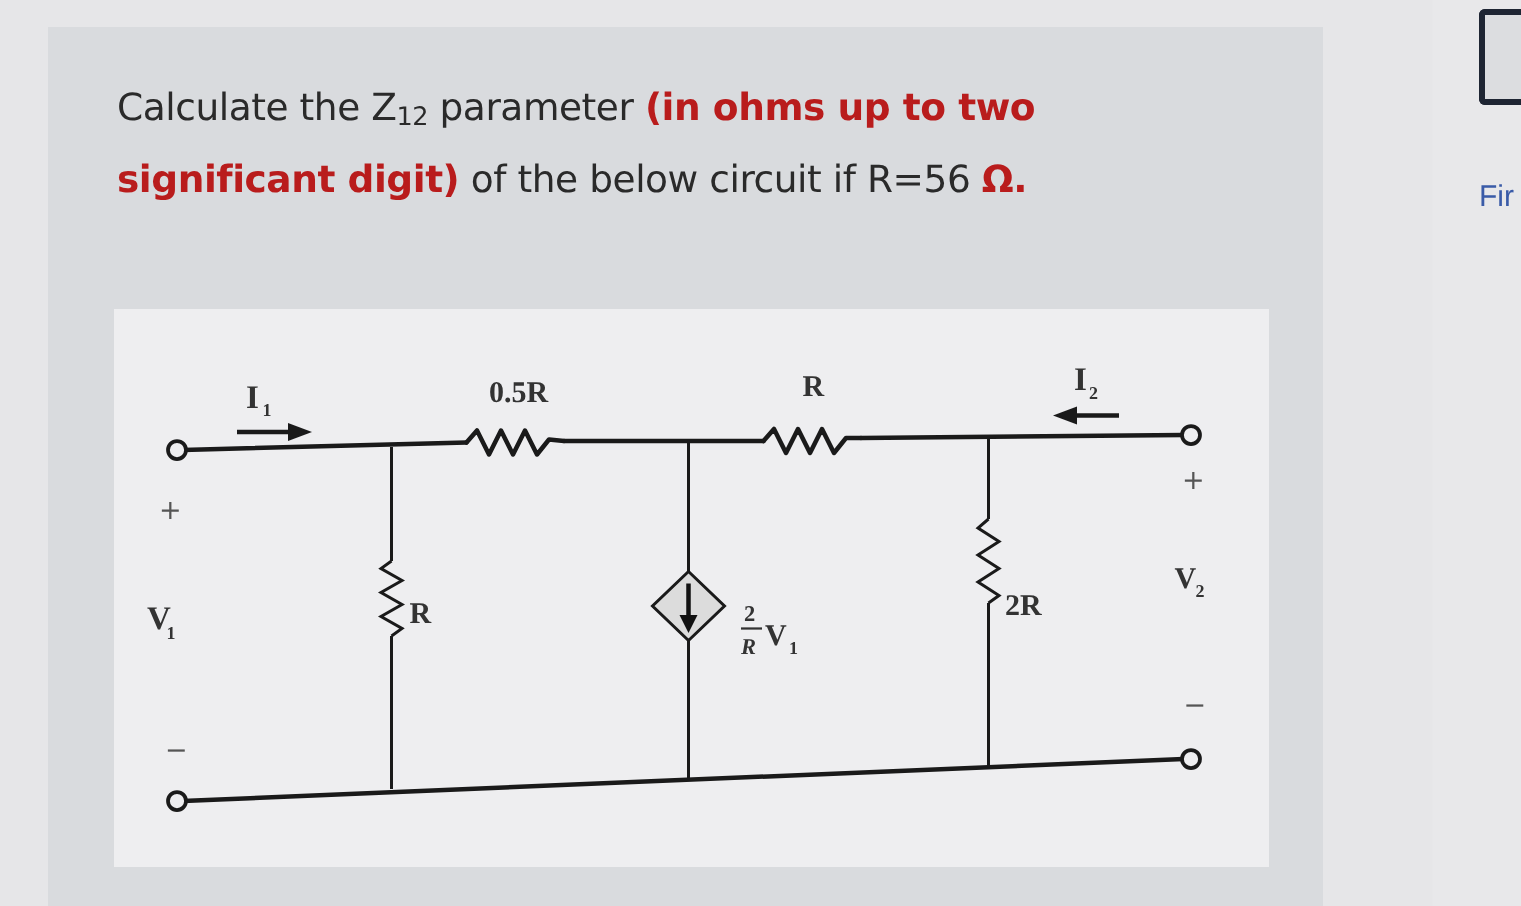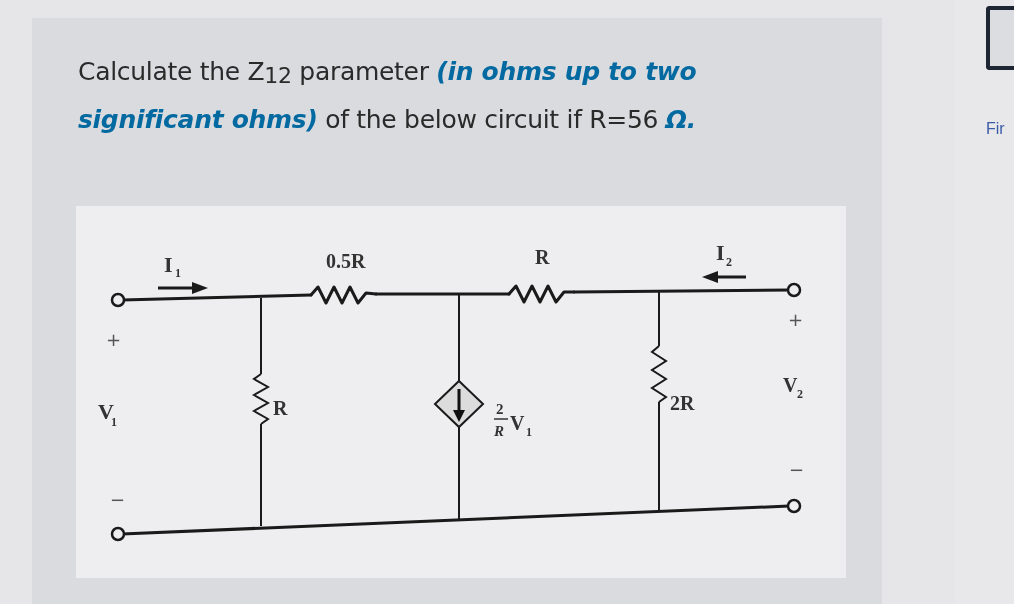--- a/index.html
+++ b/index.html
@@ -10,51 +10,51 @@
     }
     .question-panel {
       position: absolute; left: 32px; top: 18px; width: 850px; height: 600px;
       background: #d9dbde;
     }
     .question-text {
       position: absolute; left: 78px; top: 48px; width: 720px;
       font-size: 25px; line-height: 48px; color: #2a2a2a;
       letter-spacing: -0.3px;
     }
-    .question-text b { font-weight: bold; color: #0369a1; font-style: italic; }
-    .question-text sub { font-size: 22px; vertical-align: -3px; line-height: 0; }
+    .question-text b { font-weight: bold; color: #b91c1c; }
+    .question-text sub { font-size: 17px; vertical-align: -3px; line-height: 0; }
     .circuit-figure {
       position: absolute; left: 76px; top: 206px; width: 770px; height: 372px;
       background: #eeeef0;
     }
     .circuit-figure svg { position: absolute; left: 0; top: 0; }
     .side-column {
       position: absolute; left: 955px; top: 0; width: 60px; height: 604px;
       background: #e8e8ea;
     }
     .answer-box {
       position: absolute; left: 986px; top: 6px; width: 40px; height: 64px;
       border: 4px solid #1e2533; border-right: none; border-radius: 4px 0 0 4px;
       background: #dcdde0; box-sizing: border-box;
       font-size: 20px; color: #1e2533; padding-left: 22px; line-height: 28px;
     }
     .find-link {
-      position: absolute; left: 986px; top: 120px; font-size: 16px;
+      position: absolute; left: 986px; top: 120px; font-size: 20px;
       color: #3a5ba8; font-family: "Liberation Sans", sans-serif;
     }
     .lbl { font-family: "Liberation Serif", "DejaVu Serif", serif; font-weight: bold; fill: #333; }
   </style>
 </head>
 <body>
 
 <div class="question-panel"></div>
 
 <div class="question-text">
   <span>Calculate the Z</span><sub>12</sub><span> parameter </span><b>(in ohms up to two</b><br>
-  <b>significant ohms)</b><span> of the below circuit if R=56 </span><b>Ω.</b>
+  <b>significant digit)</b><span> of the below circuit if R=56 </span><b>Ω.</b>
 </div>
 
 <div class="circuit-figure">
   <svg width="770" height="372" viewBox="0 0 770 372">
     <g stroke="#1a1a1a" stroke-width="3" fill="none" stroke-linecap="round" stroke-linejoin="round">
 
       <line x1="46" y1="94" x2="235" y2="89"></line>
 
       <polyline points="235,89 242,81 250,97 258,81 266,97 274,81 282,97 290,87 300,88"></polyline>
 

